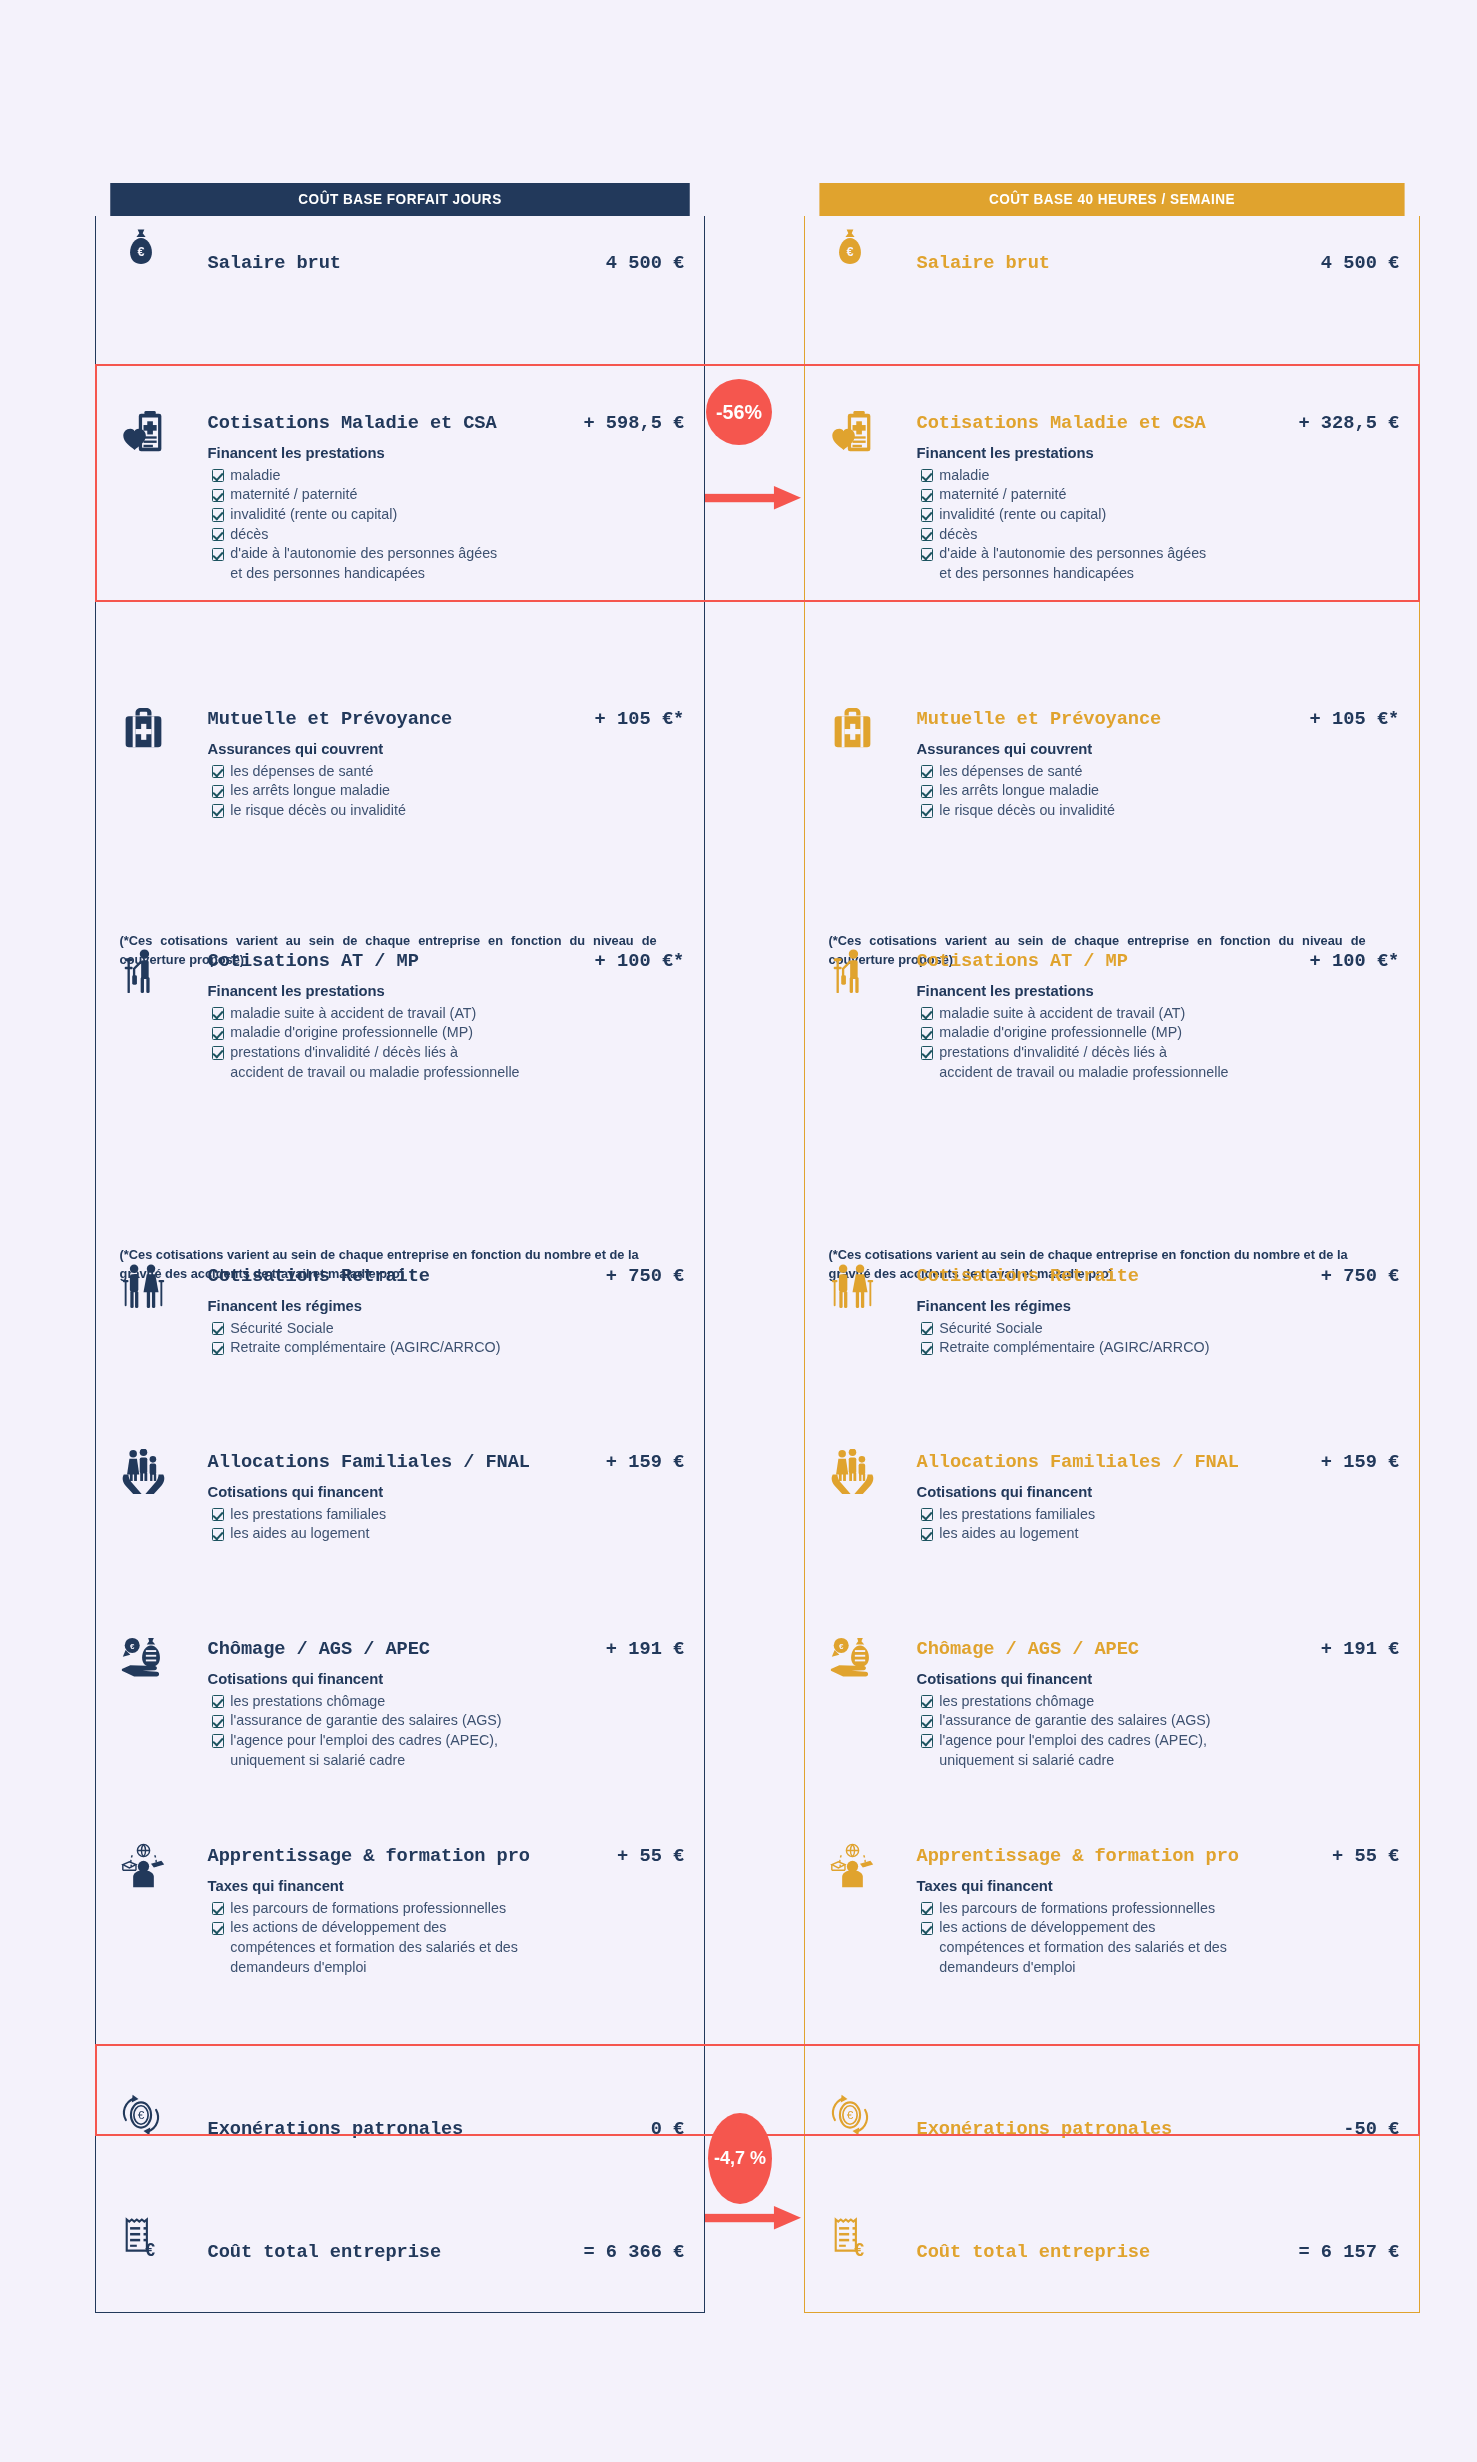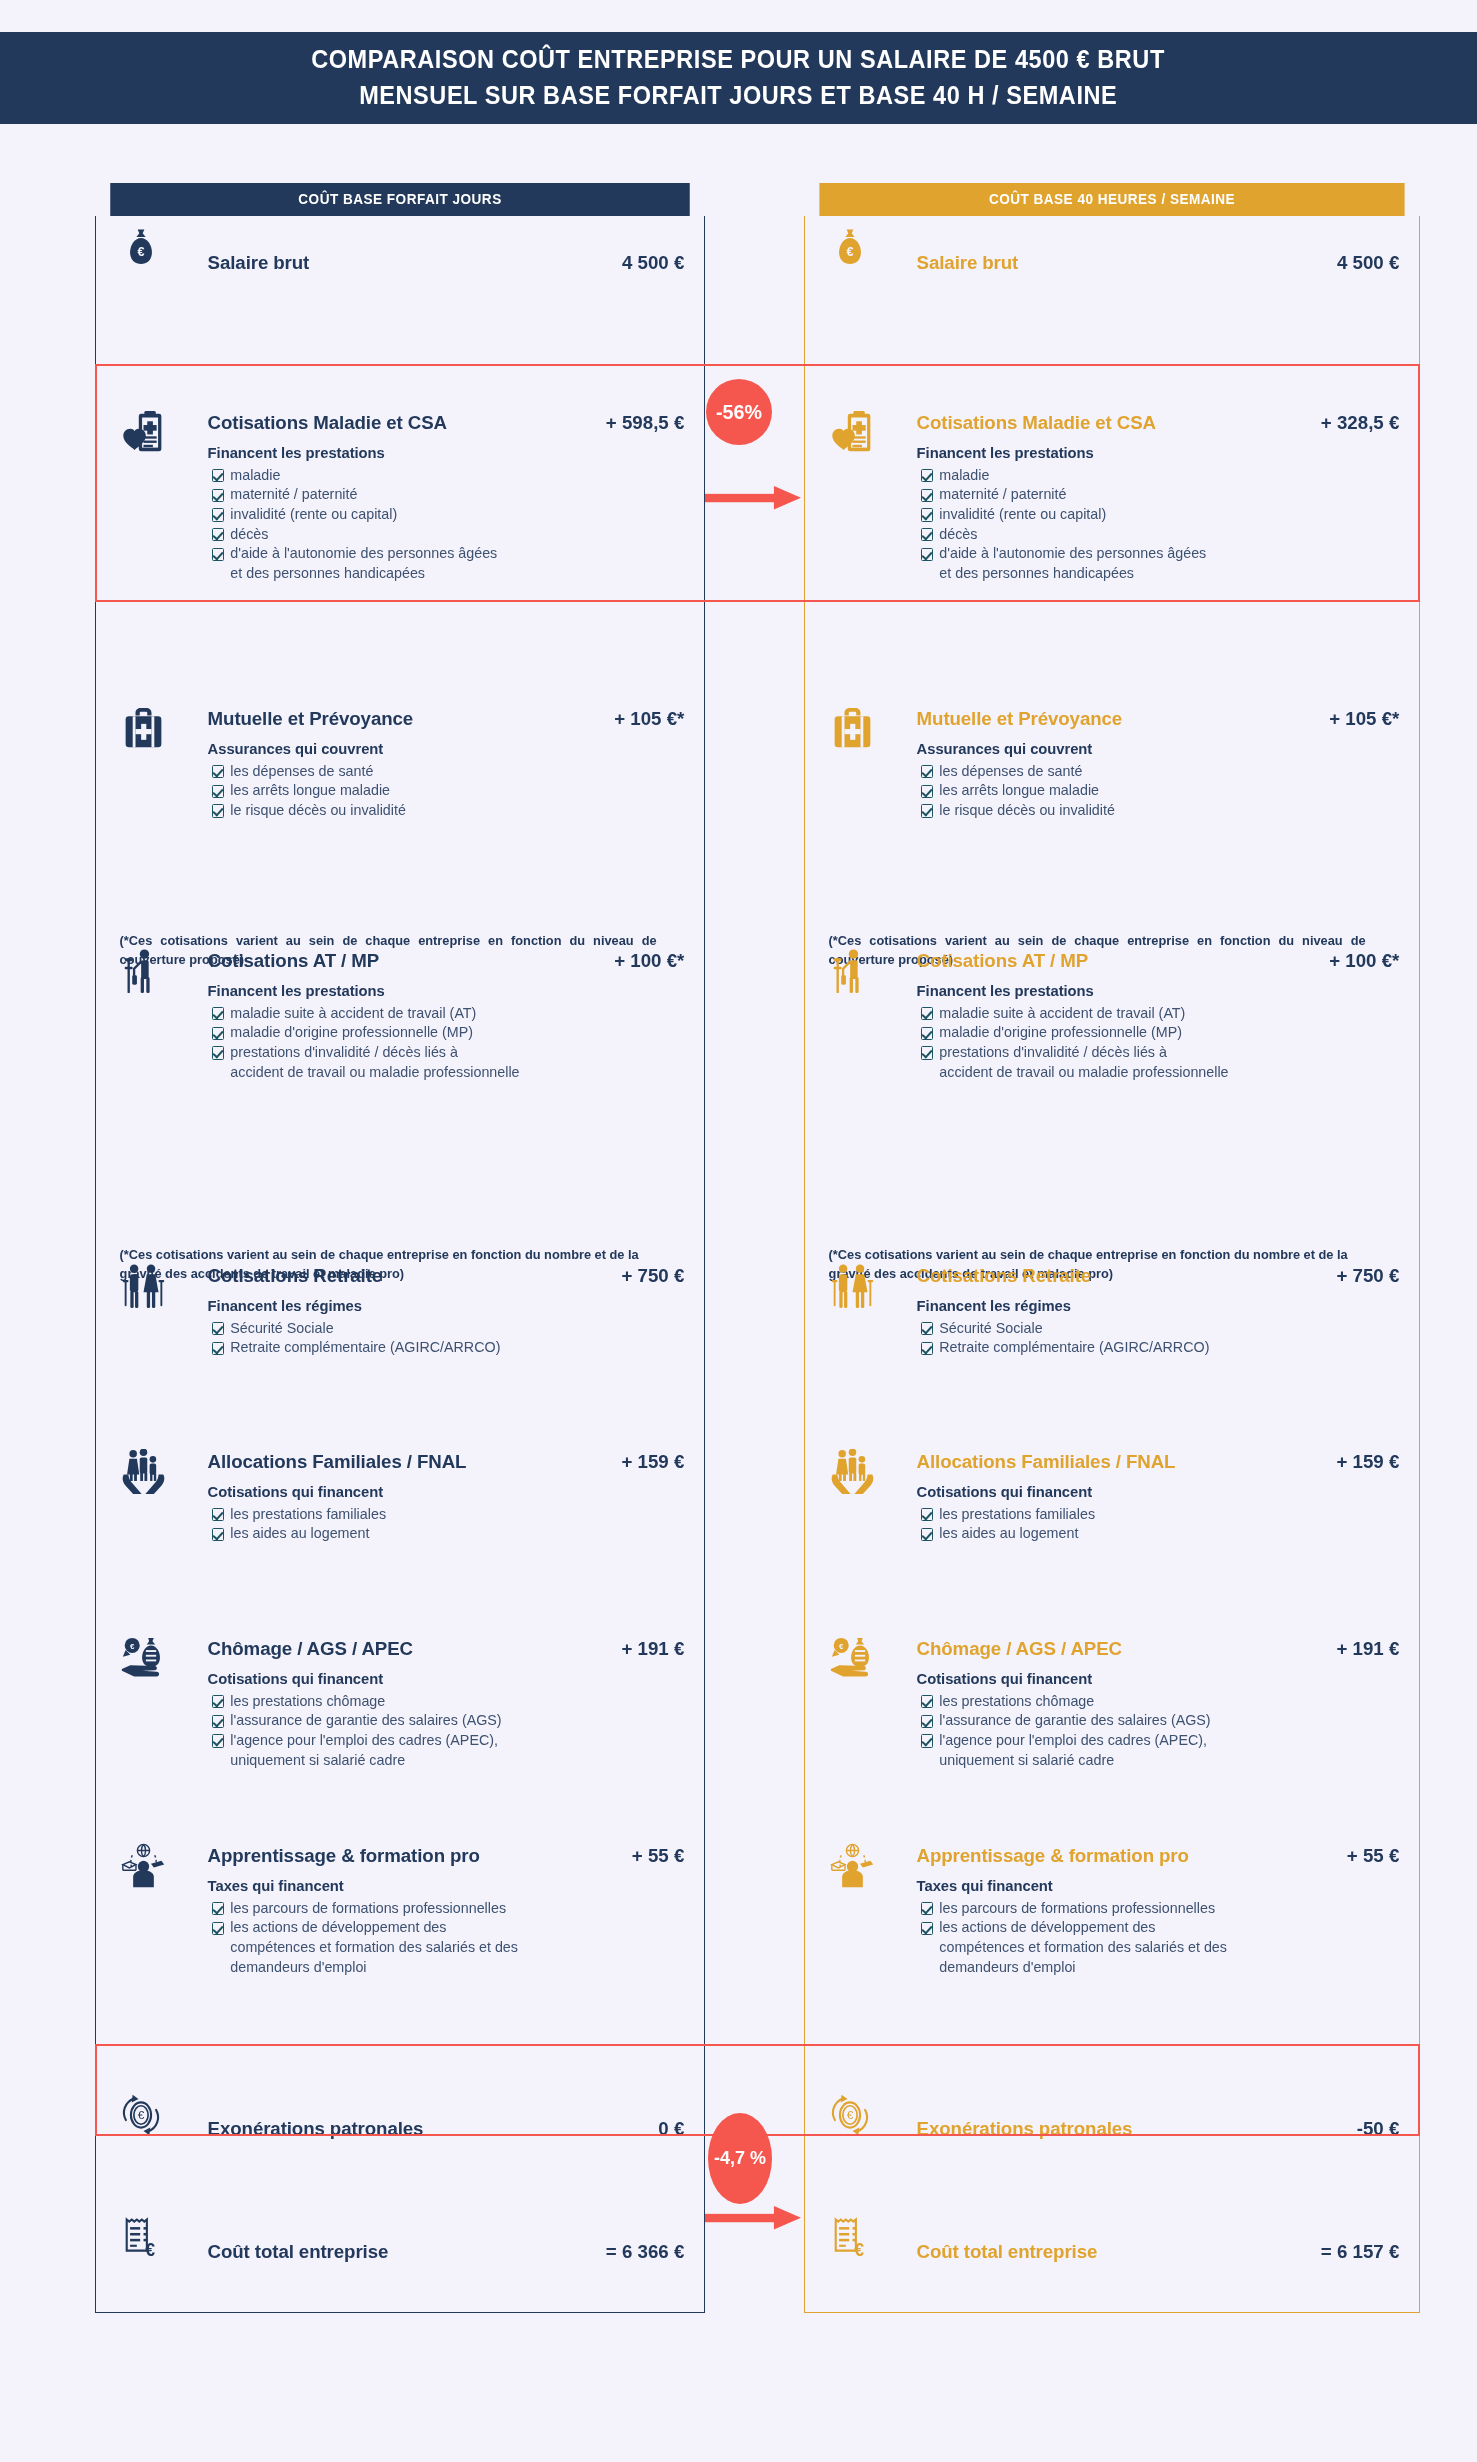--- a/index.html
+++ b/index.html
@@ -61,20 +61,21 @@
 
   .icon {
     position: absolute; left: 0; top: 0;
     display: flex; align-items: flex-start; justify-content: center;
   }
   .icon svg { display: block; }
 
   .title-line {
     display: flex; align-items: center; justify-content: space-between;
     padding-left: 88px;
+    font-family: Liberation Mono, monospace;
   }
   .r-title {
     font-size: 18.7px; font-weight: 700; letter-spacing: -0.1px; white-space: nowrap;
   }
   .r-amount {
     font-size: 18.7px; font-weight: 700; color: #22395b; white-space: nowrap;
   }
   .navy  .r-title { color: #22395b; }
   .gold  .r-title { color: #e0a32e; }
 
@@ -122,24 +123,20 @@
     color: #fff; font-weight: 700;
   }
   .arrow-wrap { position: absolute; }
   .arrow-wrap svg { display: block; }
 </style>
 </head>
 <body>
 
 <div class="page">
 
-  <div class="banner">
-    <div class="banner-line">COMPARAISON COÛT ENTREPRISE POUR UN SALAIRE DE 4500 € BRUT</div>
-    <div class="banner-line">MENSUEL SUR BASE FORFAIT JOURS ET BASE 40 H / SEMAINE</div>
-  </div>
 
   <div class="col col-left">
     <div class="col-head">COÛT BASE FORFAIT JOURS</div>
     <div class="col-body" id="body-left">
         <div class="row navy" style="top: 24.6px;">
           <div class="row-head">
             <span class="icon" style="top:-12.8px;color:#22395b">
               <svg width="42" height="42" viewBox="0 0 100 100" fill="#22395b">
                 <path d="M42 6h16l-4 9 7 9H39l7-9z"></path>
                 <path d="M50 26c-14 0-26 16-26 34 0 18 11 28 26 28s26-10 26-28c0-18-12-34-26-34z"></path>

